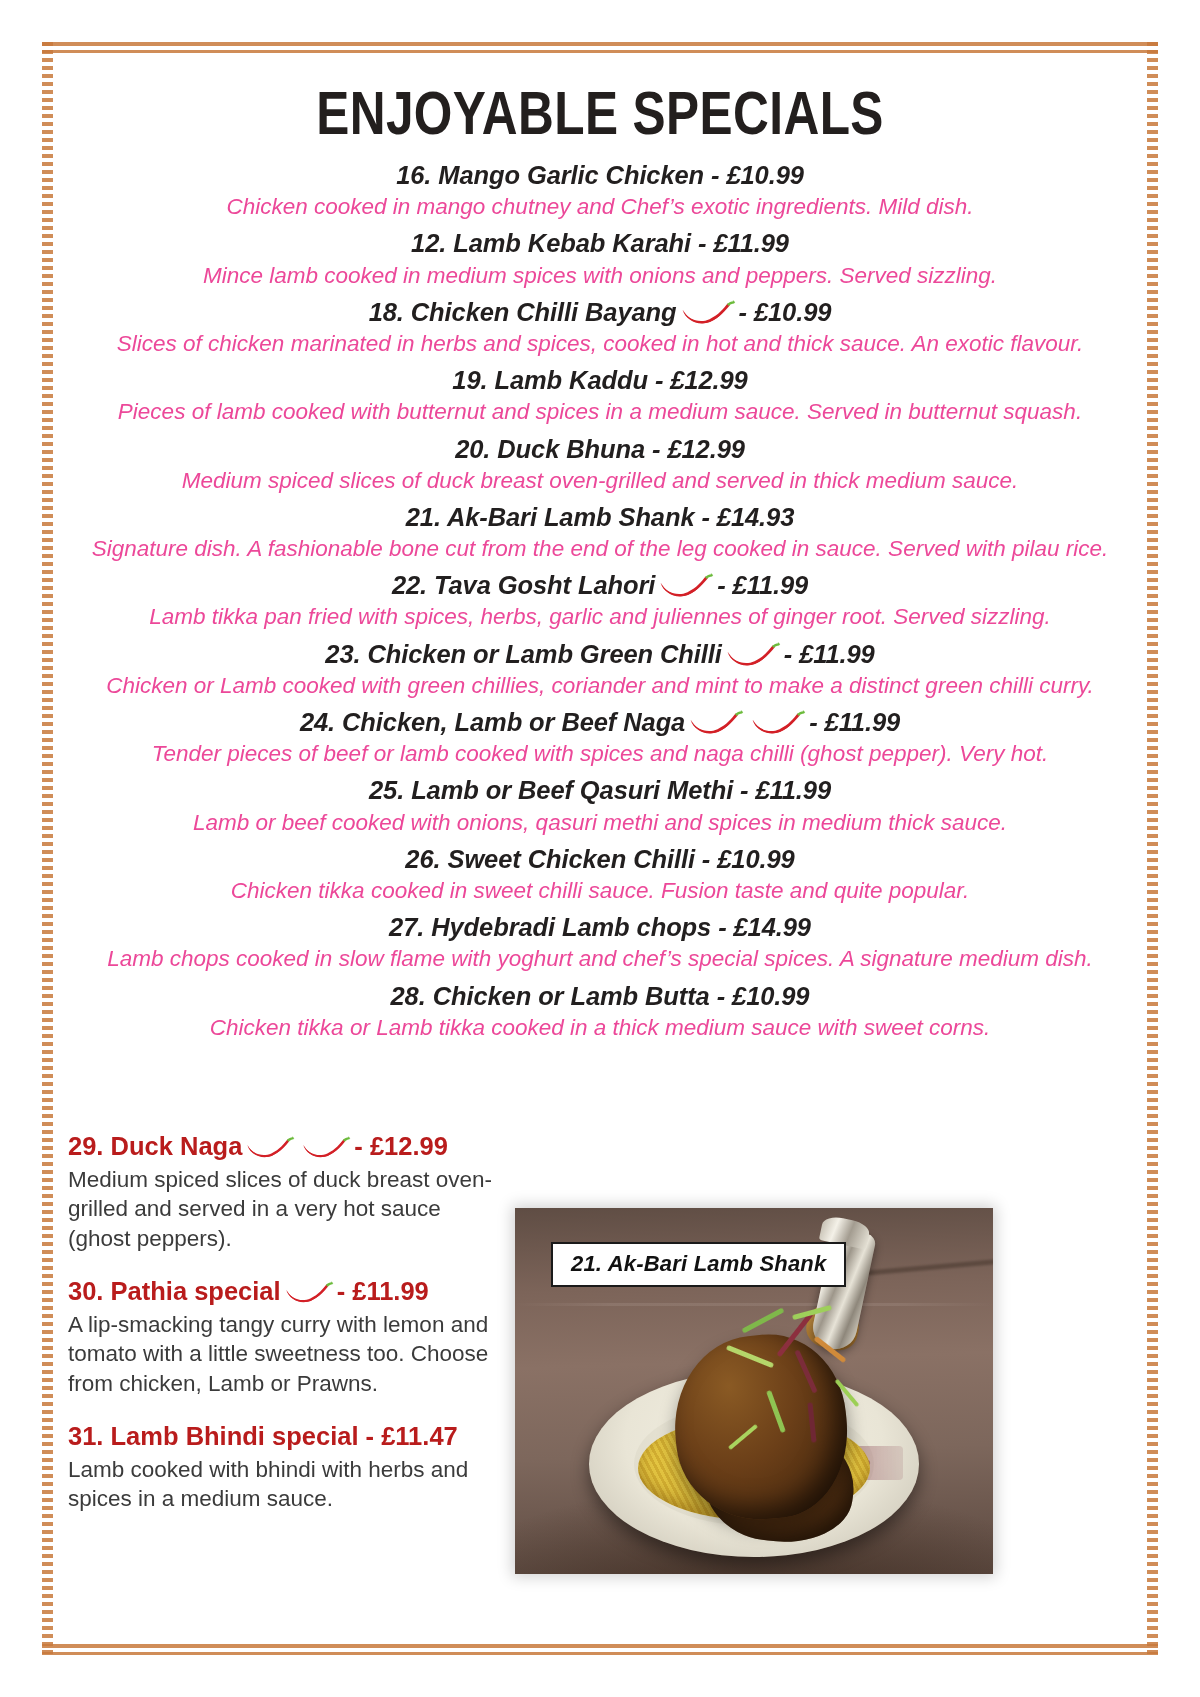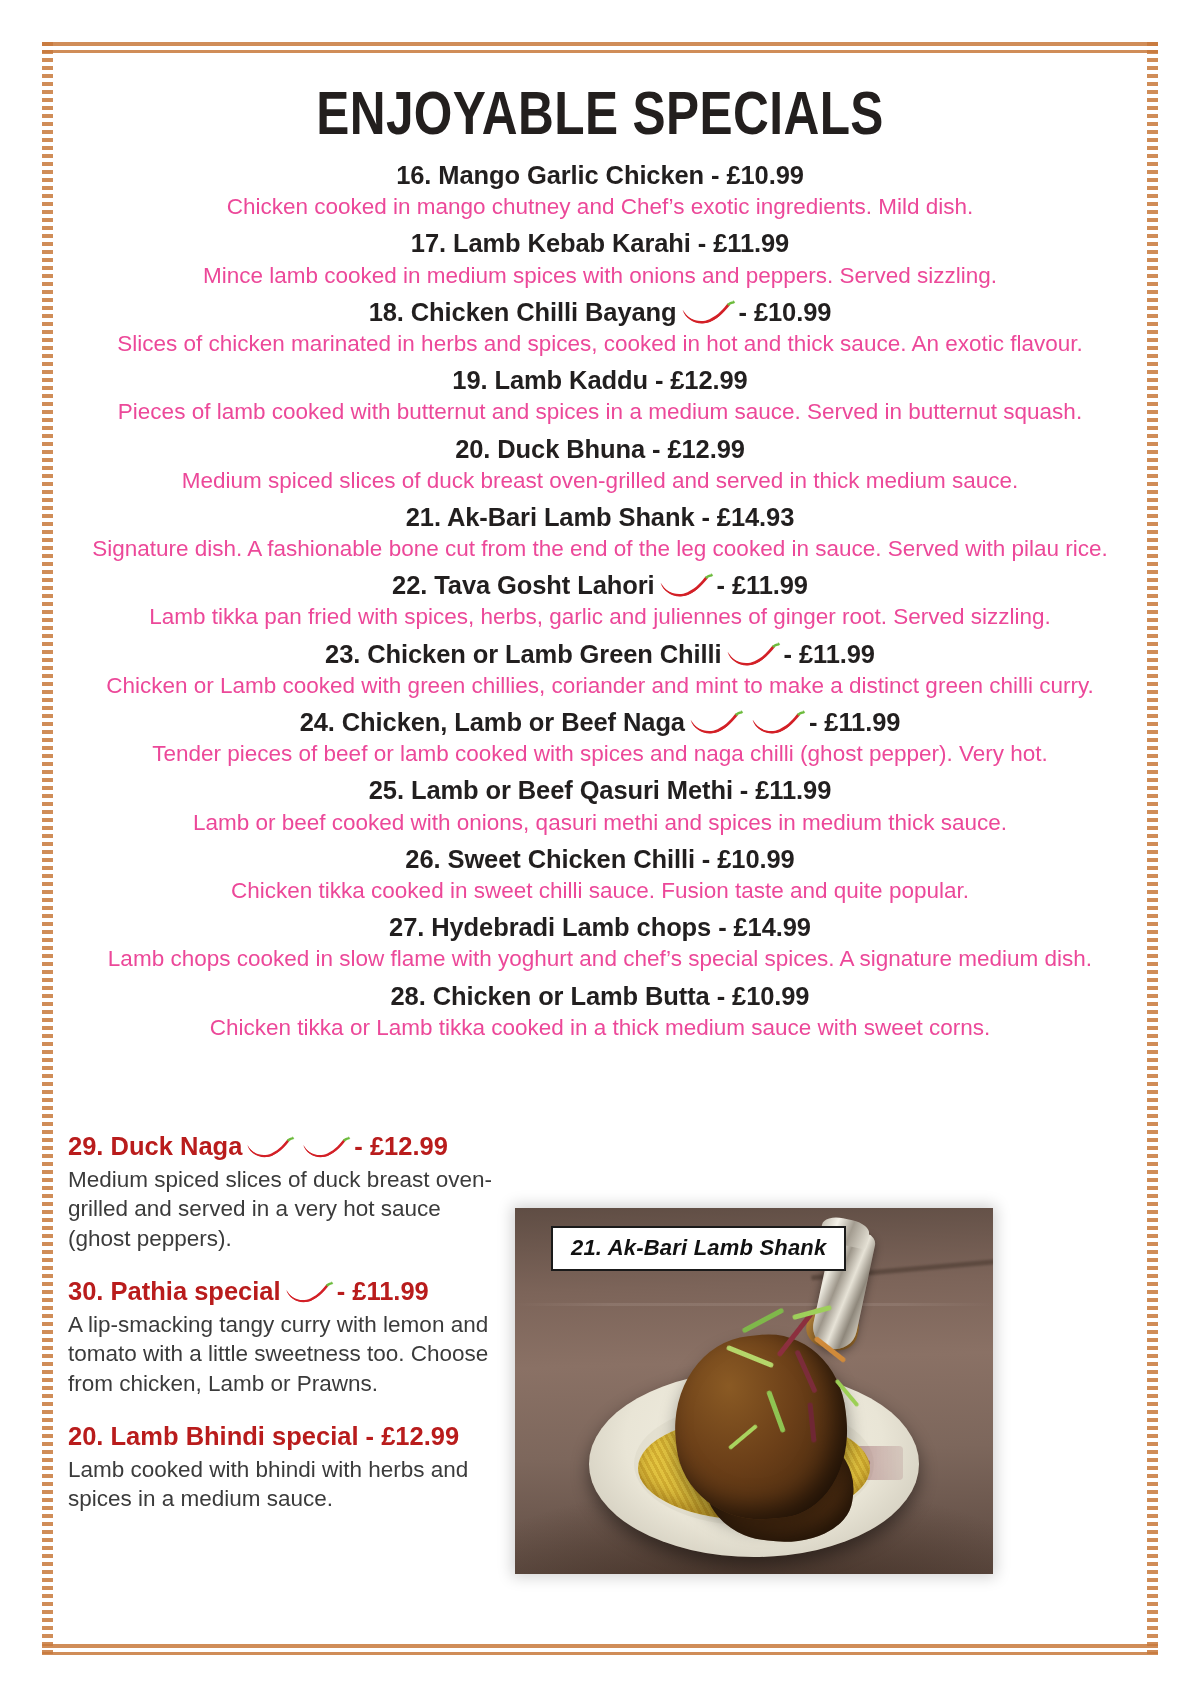--- a/index.html
+++ b/index.html
@@ -70,20 +70,21 @@
     font-weight:700;
     letter-spacing:.5px;
     color:#231f1e;
     transform:scaleX(.80);
     line-height:1.05;
   }
 
   .menu-list{
     margin:7px;padding:0;list-style:none;
     margin-top:14px;
+    font-style:italic;
   }
   .menu-item{
     text-align:center;
     margin-bottom:6px;
   }
   .item-title{
     font-size:25.5px;
     font-weight:700;
     color:#221f1f;
     line-height:1.26;
@@ -256,21 +257,21 @@
     transform:rotate(14deg);
     border-radius:50% 50% 40% 40%;
     background:radial-gradient(ellipse at 40% 35%, #d9a455, #a9762f 70%, #7d5320);
   }
   
   .garnish{position:absolute;inset:0;}
   .g{position:absolute;border-radius:3px;filter:blur(.2px);}
   
   .caption{
     position:absolute;
-    left:36px;top:18px;
+    left:36px;top:34px;
     background:#ffffff;
     border:2px solid #1a1a1a;
     padding:7px 18px 8px 18px;
     font-size:22px;
     font-weight:700;
     font-style:italic;
     color:#111;
     letter-spacing:.2px;
     white-space:nowrap;
     z-index:5;
@@ -299,21 +300,21 @@
     <h1 class="title">ENJOYABLE SPECIALS</h1>
 
     <ul class="menu-list">
 
       <li class="menu-item">
         <span class="item-title">16. Mango Garlic Chicken - £10.99</span>
         <span class="item-desc">Chicken cooked in mango chutney and Chef’s exotic ingredients. Mild dish.</span>
       </li>
 
       <li class="menu-item">
-        <span class="item-title">17. Lamb Kebab Karahi - £11.99</span>
+        <span class="item-title">12. Lamb Kebab Karahi - £11.99</span>
         <span class="item-desc">Mince lamb cooked in medium spices with onions and peppers. Served sizzling.</span>
       </li>
 
       <li class="menu-item">
         <span class="item-title"><span>18. Chicken Chilli Bayang</span><span class="chilli"><svg viewBox="0 0 56 26" xmlns="http://www.w3.org/2000/svg">
                 <path d="M3 11 C8 21, 20 26, 30 21 C40 16, 45 9, 48 5 C45 12, 39 19, 30 23 C19 27, 6 21, 3 11 Z" fill="#d32027"></path>
                 <path d="M2.5 10.5 C7 20, 19 25, 29.5 20.2 C39 15.8, 44 9, 47.5 4.6 L50 6 C46 11, 40 18.4, 30.5 22.6 C19 27.6, 5.5 21.6, 2.5 10.5 Z" fill="#d32027"></path>
                 <path d="M47 5 C49 3.4, 51 2.4, 53.5 2.2 L54.4 4.2 C52 4.6, 50 5.6, 48.6 7 Z" fill="#6cbb3c"></path>
                 <path d="M52.8 1 L55.2 3.2 L53.6 4.4 Z" fill="#6cbb3c"></path>
               </svg></span><span>- £10.99</span></span>
@@ -415,21 +416,21 @@
           <div class="b-title"><span>30. Pathia special</span><span class="chilli chilli-sm"><svg viewBox="0 0 56 26" xmlns="http://www.w3.org/2000/svg">
                   <path d="M3 11 C8 21, 20 26, 30 21 C40 16, 45 9, 48 5 C45 12, 39 19, 30 23 C19 27, 6 21, 3 11 Z" fill="#d32027"></path>
                   <path d="M2.5 10.5 C7 20, 19 25, 29.5 20.2 C39 15.8, 44 9, 47.5 4.6 L50 6 C46 11, 40 18.4, 30.5 22.6 C19 27.6, 5.5 21.6, 2.5 10.5 Z" fill="#d32027"></path>
                   <path d="M47 5 C49 3.4, 51 2.4, 53.5 2.2 L54.4 4.2 C52 4.6, 50 5.6, 48.6 7 Z" fill="#6cbb3c"></path>
                   <path d="M52.8 1 L55.2 3.2 L53.6 4.4 Z" fill="#6cbb3c"></path>
                 </svg></span><span>- £11.99</span></div>
           <div class="b-desc">A lip-smacking tangy curry with lemon and tomato with a little sweetness too. Choose from chicken, Lamb or Prawns.</div>
         </div>
 
         <div class="b-item">
-          <div class="b-title">20. Lamb Bhindi special - £12.99</div>
+          <div class="b-title">31. Lamb Bhindi special - £11.47</div>
           <div class="b-desc">Lamb cooked with bhindi with herbs and spices in a medium sauce.</div>
         </div>
 
       </div>
 
       <div class="photo-wrap">
         <div class="photo">
           <div class="tbl-line"></div>
           <div class="tbl-line2"></div>
 

